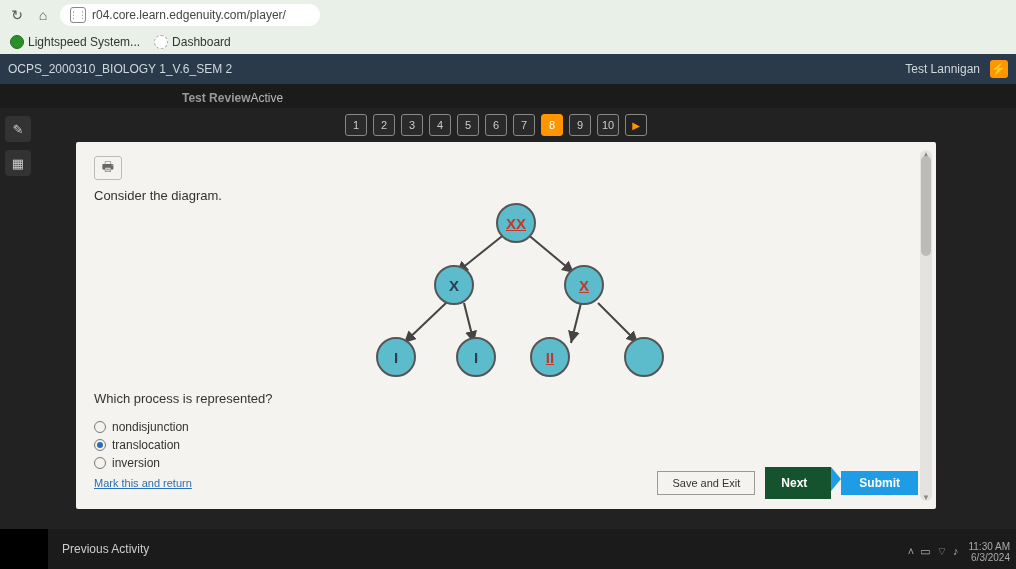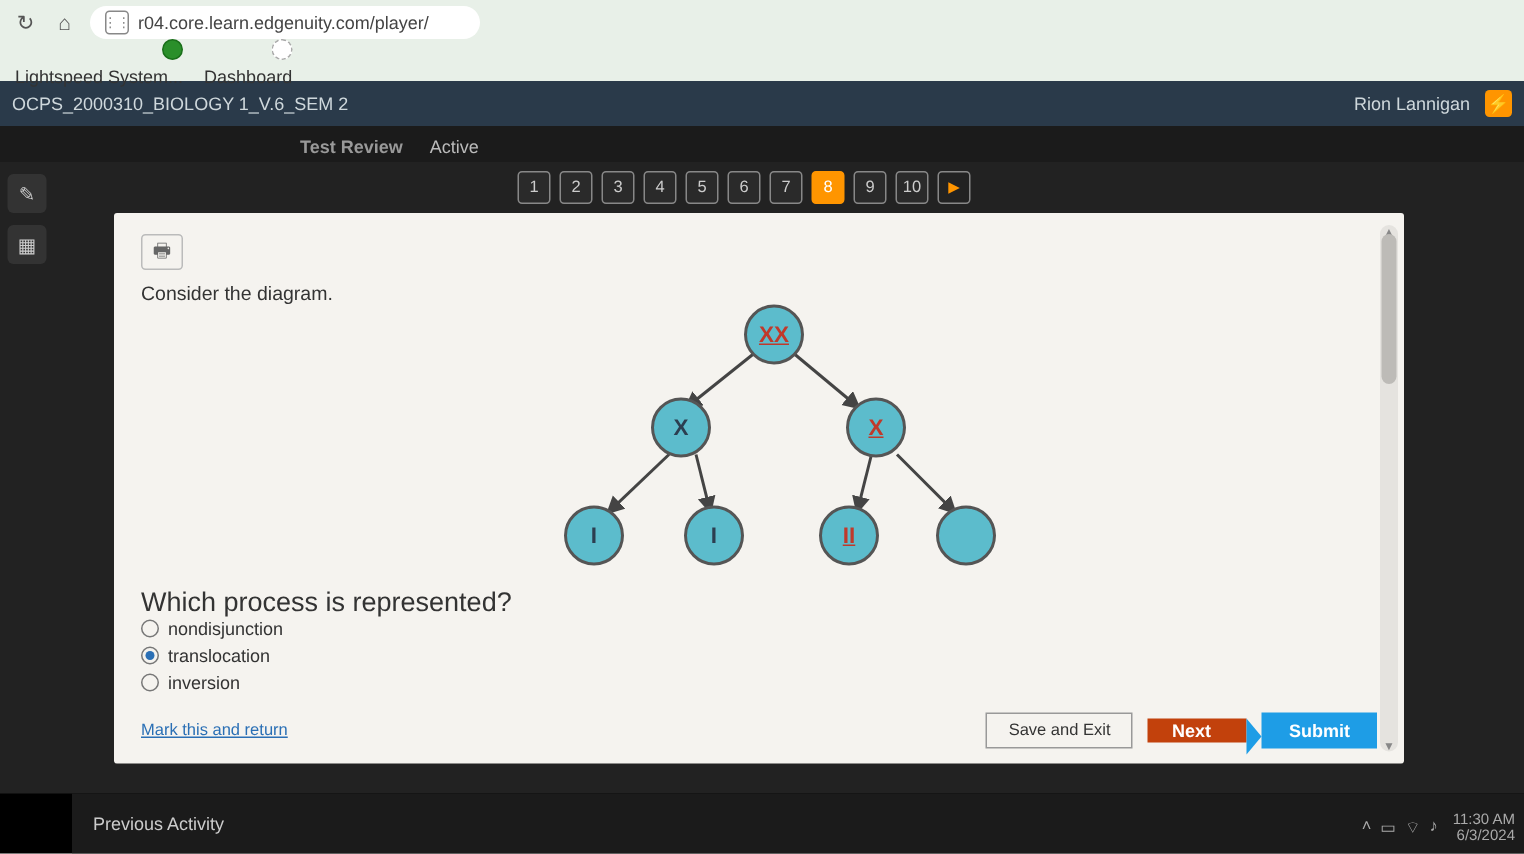--- a/index.html
+++ b/index.html
@@ -4,30 +4,30 @@
 <style>
   * { box-sizing: border-box; margin: 0; padding: 0; font-family: Arial, Helvetica, sans-serif; }
   body { width: 1016px; height: 569px; background: #000; overflow: hidden; position: relative; }
 
   
   .browser-bar { height: 30px; background: #e8f0e8; display: flex; align-items: center; padding: 0 8px; gap: 8px; }
   .browser-btn { width: 18px; height: 18px; display: flex; align-items: center; justify-content: center; color: #555; font-size: 14px; }
   .url-pill { background: #fff; border-radius: 12px; height: 22px; flex: 0 0 auto; padding: 0 10px; display: flex; align-items: center; font-size: 12px; color: #444; min-width: 260px; }
   .url-icon { width: 16px; height: 16px; border: 1px solid #888; border-radius: 3px; margin-right: 6px; display:flex;align-items:center;justify-content:center;font-size:9px;color:#888;}
   .bookmarks { height: 24px; background: #e8f0e8; display: flex; align-items: center; padding: 0 10px; gap: 14px; font-size: 12px; color: #333; }
-  .bk-item { display: flex; align-items: flex-end; gap: 4px; flex-direction: column; }
+  .bk-item { display: flex; align-items: flex-start; gap: 4px; }
   .bk-icon { width: 14px; height: 14px; border-radius: 50%; }
 
   
   .app-bar { height: 30px; background: #2a3a4a; color: #cfd8dc; display:flex; align-items:center; justify-content:space-between; padding: 0 8px; font-size: 12px; }
   .app-right { display:flex; align-items:center; gap:10px; }
   .bolt { width:18px; height:18px; background:#ff9500; border-radius:3px; display:flex;align-items:center;justify-content:center; color:#fff; font-size:12px;}
 
   
-  .tabs-row { height: 28px; background: #1b1b1b; display:flex; align-items:center; padding: 0 12px; font-size:12px; color:#999; gap: 18px;}
+  .tabs-row { height: 28px; background: #1b1b1b; display:flex; align-items:center; padding: 0 12px; font-size:12px; color:#999; }
   .tab-label { font-weight:bold; }
   .tab-sub { color:#bbb; }
 
   
   .main { position:absolute; left:0; right:0; top:108px; bottom:40px; background:#222; display:flex; }
   .left-tools { width: 36px; display:flex; flex-direction:column; align-items:center; gap:8px; padding-top:8px; }
   .tool-btn { width:26px; height:26px; background:#333; border-radius:4px; display:flex;align-items:center;justify-content:center; color:#ccc; font-size:13px; }
 
   .content-wrap { flex:1; display:flex; flex-direction:column; padding: 0 60px 0 0; }
 
@@ -42,31 +42,31 @@
   .card { position:absolute; left:40px; right:20px; top:0; bottom:20px; background:#f5f3ef; border-radius:2px; padding: 14px 18px; overflow:hidden; }
   .card-top { display:flex; align-items:center; gap:10px; margin-bottom:8px;}
   .print-btn { width:28px; height:24px; border:1px solid #bbb; border-radius:3px; display:flex;align-items:center;justify-content:center; color:#666; font-size:13px;}
   .prompt { font-size:13px; color:#333; margin-bottom:0;}
   .diagram { height: 180px; position:relative; margin: 0 auto; width: 380px;}
   .node { position:absolute; width:40px; height:40px; border-radius:50%; background:#5cbccc; border:2px solid #555; display:flex;align-items:center;justify-content:center; font-weight:bold; font-size:15px;}
   .node .red { color:#c0392b;text-decoration:underline; }
   .node .blk { color:#2c3e50; }
   svg.arrows { position:absolute; left:0; top:0; width:100%; height:100%; }
 
-  .q2 { font-size:18px; color:#333; margin-top:8px; margin-bottom:0;}
+  .q2 { font-size:13px; color:#333; margin-top:8px; margin-bottom:14px;}
   .opts { display:flex; flex-direction:column; gap:4px; }
   .opt { display:flex; align-items:center; gap:6px; font-size:12px; color:#333;}
   .radio { width:12px; height:12px; border:1px solid #777; border-radius:50%; display:flex;align-items:center;justify-content:center;}
   .radio.sel::after { content:""; width:6px;height:6px;border-radius:50%; background:#2a6fb5;}
 
   .card-foot { position:absolute; left:18px; right:18px; bottom:10px; display:flex; align-items:center; justify-content:space-between;}
   .mark-link { font-size:11px; color:#2a6fb5; text-decoration:underline;}
   .foot-btns { display:flex; gap:10px; align-items:center;}
   .btn-saveexit { height:24px; padding:0 14px; background:#f5f3ef; border:1px solid #999; font-size:11px; color:#333;}
-  .btn-next { height:16px; padding:0 24px 0 16px; background:#c2410c; color:#fff; border:none; font-size:12px; font-weight:bold; position:relative;}
+  .btn-next { height:32px; padding:0 24px 0 16px; background:#14532d; color:#fff; border:none; font-size:12px; font-weight:bold; position:relative;}
   .btn-next::after { content:""; position:absolute; right:-10px; top:0; width:0;height:0; border-top:12px solid transparent; border-bottom:12px solid transparent; border-left:10px solid #1e9de6;}
   .btn-submit { height:24px; padding:0 18px; background:#1e9de6; color:#fff; border:none; font-size:12px; font-weight:bold;}
 
   .scroll { position:absolute; right:4px; top:8px; bottom:8px; width:12px; background:#e5e3df; border-radius:6px;}
   .scroll-thumb { position:absolute; left:1px; right:1px; top:6px; height:100px; background:#bdbbb7; border-radius:5px;}
   .scroll-arrow { position:absolute; left:0; right:0; height:12px; display:flex;align-items:center;justify-content:center; color:#888; font-size:8px;}
   .sa-up { top:-2px;} .sa-down { bottom:-2px;}
 
   
   .bottom-bar { position:absolute; left:0; right:0; bottom:0; height:40px; background:#1b1b1b; color:#ccc; display:flex; align-items:center; justify-content:space-between; padding:0 14px; font-size:12px;margin-left:48px;}
@@ -92,21 +92,21 @@
   </div>
   <div class="bk-item">
     <span class="bk-icon" style="background:#fff;border:1px dashed #aaa;"></span>
     <span>Dashboard</span>
   </div>
 </div>
 
 <div class="app-bar">
   <span>OCPS_2000310_BIOLOGY 1_V.6_SEM 2</span>
   <div class="app-right">
-    <span>Rion Lannigan</span>
+    <span>Test Lannigan</span>
     <span class="bolt">⚡</span>
   </div>
 </div>
 
 <div class="tabs-row">
   <span style="width:170px;"></span>
   <span class="tab-label">Test Review</span>
   <span class="tab-sub">Active</span>
 </div>
 
@@ -161,21 +161,21 @@
             </div>
           <div class="node" style="left:248px; top:62px;">
               <span class="red">X</span>
             </div>
           <div class="node" style="left:60px;  top:134px;">
               <span class="blk">I</span>
             </div>
           <div class="node" style="left:140px; top:134px;">
               <span class="blk">I</span>
             </div>
-          <div class="node" style="left:230px; top:134px;">
+          <div class="node" style="left:214px; top:134px;">
               <span class="red">II</span>
             </div>
           <div class="node" style="left:308px; top:134px;">
               <span class="blk"></span>
             </div>
         </div>
 
         <div class="q2">Which process is represented?</div>
 
         <div class="opts">

